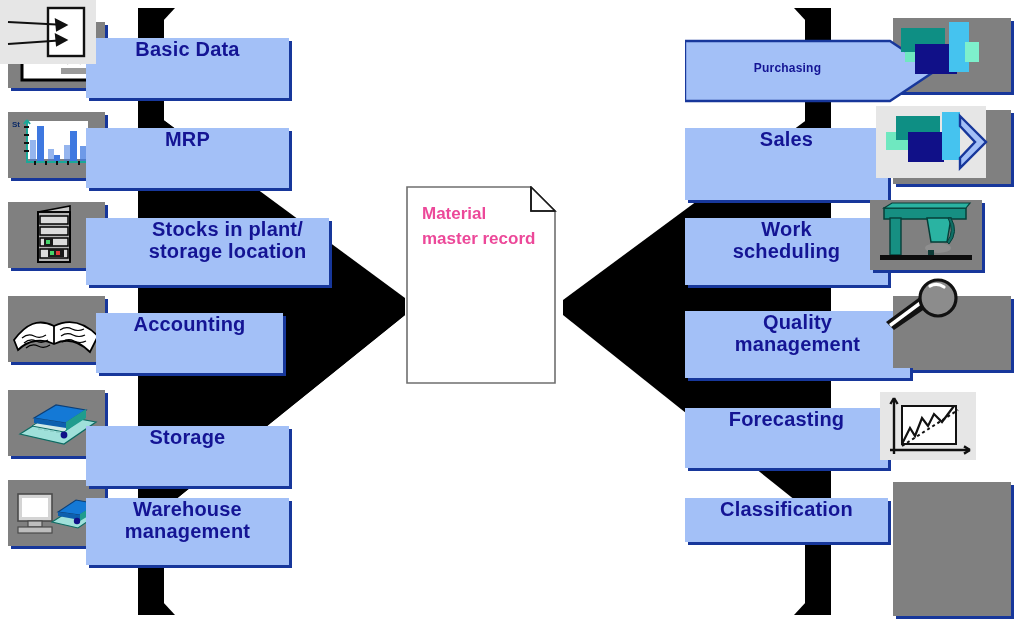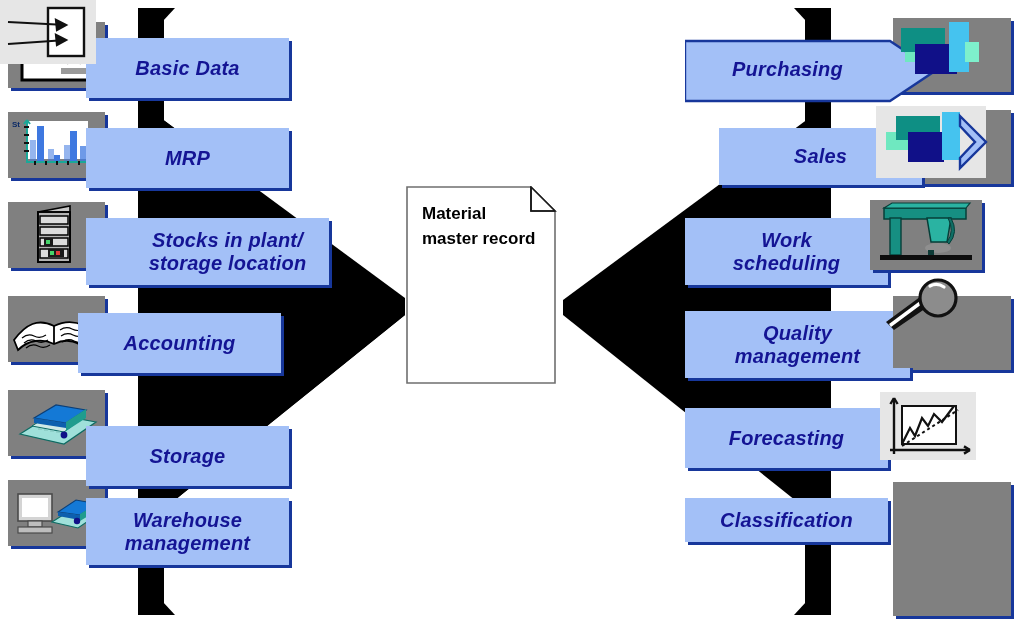--- a/index.html
+++ b/index.html
@@ -19,48 +19,47 @@
   .icon-tile > svg{display:block;}
 
   
   .gray-tile{position:absolute;background:#808080;box-shadow:3px 3px 0 0 #17379b;}
 
   
   .lbl{
     position:absolute;
     background:#a3c0f7;
     box-shadow:3px 3px 0 0 #17379b;
-    display:flex;align-items:center;justify-content:center;
+    display:flex;align-items:flex-start;justify-content:center;
     color:#141494;
     font-weight:bold;
     font-size:20px;
     line-height:1.12;
     text-align:center;
     letter-spacing:.2px;
-    font-style:italic;
   }
 
   
   .lbl.chevron{
     background:transparent;box-shadow:none;
     padding:0;
   }
   .lbl.chevron .chev-text{
     position:absolute;left:0;top:0;width:205px;height:100%;
     display:flex;align-items:center;justify-content:center;
-    color:#141494;font-weight:bold;font-size:20px;
+    color:#141494;font-weight:bold;font-size:12px;
   }
 
   
   #doc{position:absolute;}
   #doc .doc-text{
     position:absolute;left:16px;top:16px;width:132px;
     font-family:"Liberation Sans",sans-serif;
     font-weight:bold;font-size:17px;line-height:1.45;
-    color:#000000;
+    color:#ec4899;
   }
   #doc .doc-text .l2{ }
 
   .icon-overflow{position:absolute;overflow:visible;}
 </style>
 </head>
 <body>
 
 <div id="stage">
 
@@ -206,21 +205,21 @@
   </div>
   <div class="lbl" style="left:86px;top:128px;width:203px;height:60px;">
     <span>MRP</span>
   </div>
   <div class="lbl" style="left:86px;top:218px;width:203px;height:67px;padding-left:40px;">
     <span class="ml">
         <div>Stocks in plant/</div>
         <div>storage location</div>
       </span>
   </div>
-  <div class="lbl" style="left:78px;top:313px;width:203px;height:60px;">
+  <div class="lbl" style="left:96px;top:313px;width:187px;height:60px;">
     <span>Accounting</span>
   </div>
   <div class="lbl" style="left:86px;top:426px;width:203px;height:60px;">
     <span>Storage</span>
   </div>
   <div class="lbl" style="left:86px;top:498px;width:203px;height:67px;">
     <span class="ml">
         <div>Warehouse</div>
         <div>management</div>
       </span>
@@ -245,21 +244,21 @@
   <div class="gray-tile" style="left:893px;top:482px;width:118px;height:74px;"></div>
   <div class="gray-tile" style="left:893px;top:544px;width:118px;height:72px;"></div>
 
   <div class="lbl chevron" style="left:685px;top:38px;width:250px;height:62px;">
     <svg width="250" height="66" viewBox="0 0 250 66" style="position:absolute;left:0;top:0;">
       <polygon points="0,3 205,3 250,33 205,63 0,63" fill="#a3c0f7" stroke="#17379b" stroke-width="2.4"></polygon>
     </svg>
     <span class="chev-text">Purchasing</span>
   </div>
 
-  <div class="lbl" style="left:719px;top:128px;width:203px;height:57px;">
+  <div class="lbl" style="left:685px;top:128px;width:203px;height:72px;">
     <span>Sales</span>
   </div>
   <div class="lbl" style="left:685px;top:218px;width:203px;height:67px;">
     <span class="ml">
         <div>Work</div>
         <div>scheduling</div>
       </span>
   </div>
   <div class="lbl" style="left:685px;top:311px;width:225px;height:67px;">
     <span class="ml">

